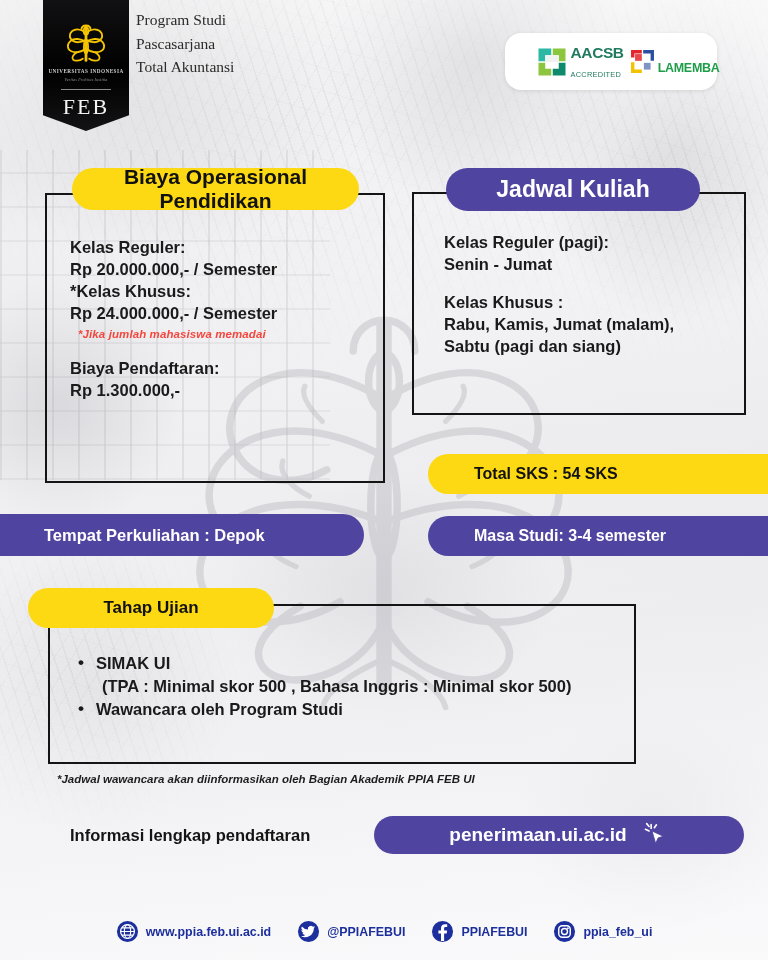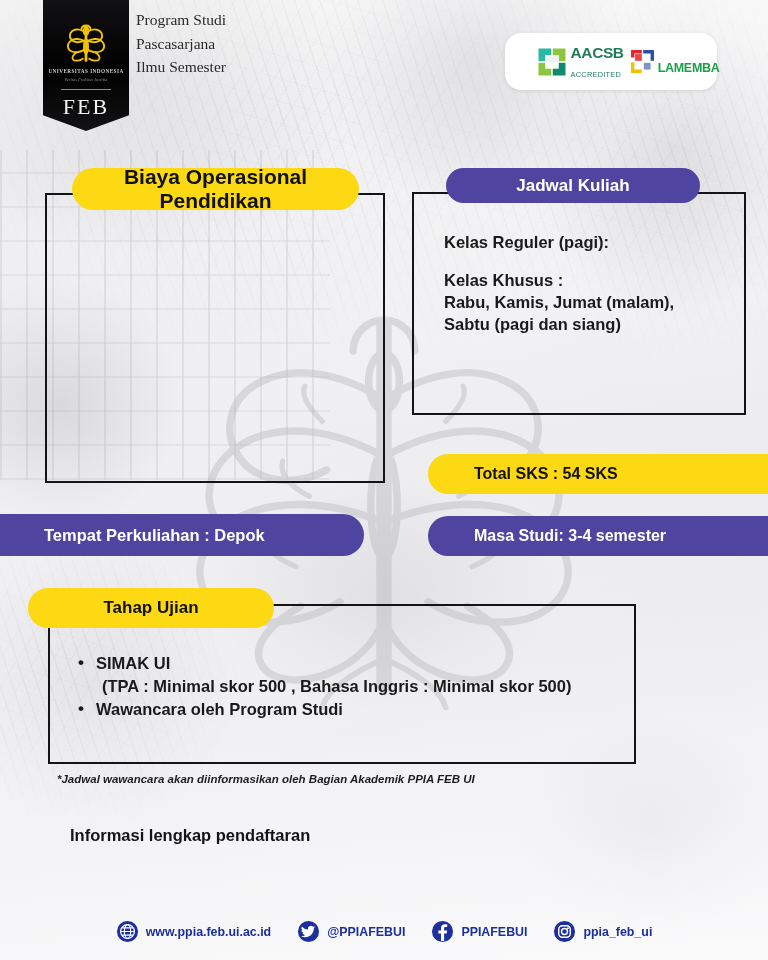--- a/index.html
+++ b/index.html
@@ -223,21 +223,21 @@
     </div>
     <div class="uni-name">UNIVERSITAS INDONESIA</div>
     <div class="uni-motto">Veritas Probitas Iustitia</div>
     <div class="logo-rule"></div>
     <div class="feb-text">FEB</div>
   </div>
 
   <div class="header-title">
     <div>Program Studi</div>
     <div>Pascasarjana</div>
-    <div>Ilmu Semester</div>
+    <div>Total Akuntansi</div>
   </div>
 
   <div class="accred">
     <div class="aacsb-wrap">
       <svg class="aacsb-mark" viewBox="0 0 40 40">
         <rect x="2" y="2" width="17" height="17" fill="#2bb9a6"></rect>
         <rect x="21" y="2" width="17" height="17" fill="#8cc63f"></rect>
         <rect x="2" y="21" width="17" height="17" fill="#8cc63f"></rect>
         <rect x="21" y="21" width="17" height="17" fill="#0f8a6d"></rect>
         <rect x="11" y="11" width="18" height="18" fill="#fff"></rect>
@@ -256,25 +256,36 @@
         <path d="M21 21 h16 v16 h-16 v-5 h11 v-11 z" fill="#1f9e4a" opacity="0"></path>
         <rect x="9" y="9" width="10" height="10" fill="#e3262c" opacity=".85"></rect>
         <rect x="22" y="22" width="10" height="10" fill="#2b4fa0" opacity=".6"></rect>
       </svg>
       <div class="lamemba-txt">LAMEMBA</div>
     </div>
   </div>
 
   <div class="card" style="left:45px; top:193px; width:340px; height:290px;"></div>
   <div class="card-pill pill-yellow" style="left:72px; top:168px; width:287px; height:42px; font-size:21px;">Biaya Operasional Pendidikan</div>
+  <div class="card-body" style="left:70px; top:237px; width:320px; font-size:16.5px;">
+    <div class="ln">Kelas Reguler:</div>
+    <div class="ln">Rp 20.000.000,- / Semester</div>
+    <div class="ln">*Kelas Khusus:</div>
+    <div class="ln"> Rp 24.000.000,- / Semester</div>
+    <div class="note-red" style="margin-top:2px; margin-left:8px;">*Jika jumlah mahasiswa memadai</div>
+    <div class="spacer"></div>
+    <div class="ln">Biaya Pendaftaran:</div>
+    <div class="ln">Rp 1.300.000,-</div>
+  </div>
 
   <div class="card" style="left:412px; top:192px; width:334px; height:223px;"></div>
-  <div class="card-pill pill-purple" style="left:446px; top:168px; width:254px; height:35px; font-size:17px;">Jadwal Kuliah</div>
+  <div class="card-pill pill-purple" style="left:446px; top:168px; width:254px; height:43px; font-size:23px;">Jadwal Kuliah</div>
   <div class="card-body" style="left:444px; top:232px; width:300px; font-size:16.5px;">
     <div class="ln">Kelas Reguler (pagi):</div>
+    <div class="ln">Senin - Jumat</div>
     <div class="spacer"></div>
     <div class="ln">Kelas Khusus :</div>
     <div class="ln">Rabu,  Kamis,  Jumat  (malam),</div>
     <div class="ln">Sabtu (pagi dan siang)</div>
   </div>
 
   <div class="banner pill-yellow" style="left:428px; top:454px; width:360px; height:40px;
               border-radius:999px; padding-left:46px; font-size:16px; color:#111;">
     <span>Total SKS : 54 SKS</span>
   </div>
@@ -292,20 +303,32 @@
   <div class="card" style="left:48px; top:604px; width:588px; height:160px;"></div>
   <div class="card-pill pill-yellow" style="left:28px; top:588px; width:246px; height:40px; font-size:17px;">Tahap Ujian</div>
   <ul class="bullets card-body" style="left:76px; top:652px; width:580px; font-size:16.5px; line-height:1.38;">
     <li>SIMAK UI</li>
     <li class="nodot">(TPA : Minimal skor 500 , Bahasa Inggris : Minimal skor 500)</li>
     <li>Wawancara oleh Program Studi</li>
   </ul>
   <div class="footnote" style="left:57px; top:773px;">*Jadwal wawancara akan diinformasikan oleh Bagian Akademik PPIA FEB UI</div>
 
   <div class="reg-label" style="left:70px; top:826px;">Informasi lengkap pendaftaran</div>
+  <div class="url-btn" style="left:374px; top:816px; width:370px; height:38px;">
+    <span>penerimaan.ui.ac.id</span>
+    <svg class="cursor-ic" viewBox="0 0 32 32">
+      <g stroke="#fff" stroke-width="2" stroke-linecap="round">
+        <path d="M10 3 L10 8"></path>
+          <path d="M3 9 L7.5 11"></path>
+        <path d="M4.5 2 L7.5 5.5"></path>
+          <path d="M16.5 3.5 L14 7"></path>
+      </g>
+      <path d="M11 11 L25 17.5 L18.6 19.6 L15.6 26.5 Z" fill="#fff" stroke="#4f45a0" stroke-width="1.1"></path>
+    </svg>
+  </div>
 
   <div class="footer">
 
     <div class="fitem">
       <svg class="glyph" viewBox="0 0 24 24">
         <circle cx="12" cy="12" r="11" fill="#1c2f9c"></circle>
         <circle cx="12" cy="12" r="7.2" fill="none" stroke="#fff" stroke-width="1.3"></circle>
         <ellipse cx="12" cy="12" rx="3.3" ry="7.2" fill="none" stroke="#fff" stroke-width="1.2"></ellipse>
         <path d="M4.9 12 H19.1 M6.1 8.2 H17.9 M6.1 15.8 H17.9" stroke="#fff" stroke-width="1.1"></path>
       </svg>

